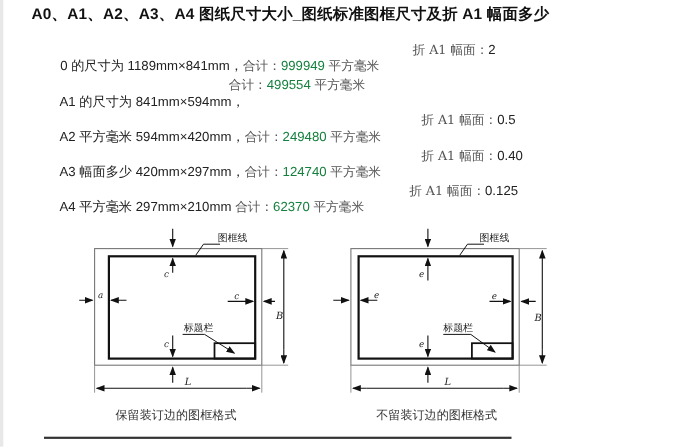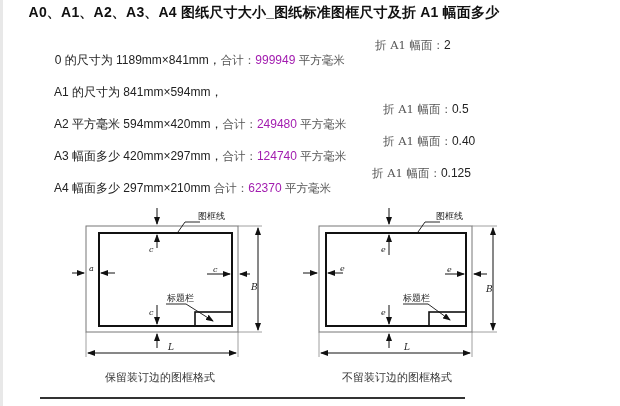--- a/index.html
+++ b/index.html
@@ -14,21 +14,21 @@
     background: #e8e8e8;
   }
   .title {
     position: absolute; left: 0; top: 4px; width: 528px; text-align: center;
     font-size: 14px; font-weight: bold; color: #111; letter-spacing: 0.2px;
   }
   .row {
     position: absolute; left: 48px; font-size: 12px; color: #222; white-space: pre;
   }
   .row .cn { color: #555; font-family: "DejaVu Serif", serif; font-size: 11.5px; text-align: center; }
-  .row .num { color: #a21caf; }
+  .row .num { color: #15803d; }
   .seg { position: absolute; white-space: pre; }
   svg.diagram { position: absolute; left: 0; top: 0; }
   .caption {
     position: absolute; font-size: 11px; color: #333; white-space: nowrap;
     transform: translateX(-50%);
   }
   .rule {
     position: absolute; left: 40px; top: 397px; width: 425px; height: 2px; background: #333;
   }
 </style>
@@ -39,34 +39,35 @@
 
 <div class="title">A0、A1、A2、A3、A4 图纸尺寸大小_图纸标准图框尺寸及折 A1 幅面多少</div>
 
 <div class="row" style="top:38px">
   <span>0 的尺寸为 1189mm×841mm，</span><span class="cn">合计：</span><span class="num">999949</span> <span class="cn">平方毫米</span>
   <span class="seg" style="left:327px;top:0"><span class="cn">折 A1 幅面：</span><span>2</span></span>
 </div>
 
 <div class="row" style="top:70px">
   <span>A1 的尺寸为 841mm×594mm，</span>
+  <span class="seg" style="left:160px;top:0"><span class="cn">合计：</span><span class="num">499554</span> <span class="cn">平方毫米</span></span>
 </div>
 
 <div class="row" style="top:102px">
   <span>A2 平方毫米 594mm×420mm，</span><span class="cn">合计：</span><span class="num">249480</span> <span class="cn">平方毫米</span>
   <span class="seg" style="left:335px;top:0"><span class="cn">折 A1 幅面：</span><span>0.5</span></span>
 </div>
 
 <div class="row" style="top:134px">
   <span>A3 幅面多少 420mm×297mm，</span><span class="cn">合计：</span><span class="num">124740</span> <span class="cn">平方毫米</span>
   <span class="seg" style="left:335px;top:0"><span class="cn">折 A1 幅面：</span><span>0.40</span></span>
 </div>
 
 <div class="row" style="top:166px">
-  <span>A4 幅面多少 297mm×210mm</span> <span class="cn">合计：</span><span class="num">62370</span> <span class="cn">平方毫米</span>
+  <span>A4 平方毫米 297mm×210mm</span> <span class="cn">合计：</span><span class="num">62370</span> <span class="cn">平方毫米</span>
   <span class="seg" style="left:324px;top:0"><span class="cn">折 A1 幅面：</span><span>0.125</span></span>
 </div>
 
 <svg class="diagram" width="620" height="406" viewBox="0 0 620 406">
   <defs>
     <marker id="arr" markerWidth="8" markerHeight="6" refX="7" refY="3" orient="auto" markerUnits="userSpaceOnUse">
       <path d="M0,0 L8,3 L0,6 z" fill="#111"></path>
     </marker>
   </defs>
 

